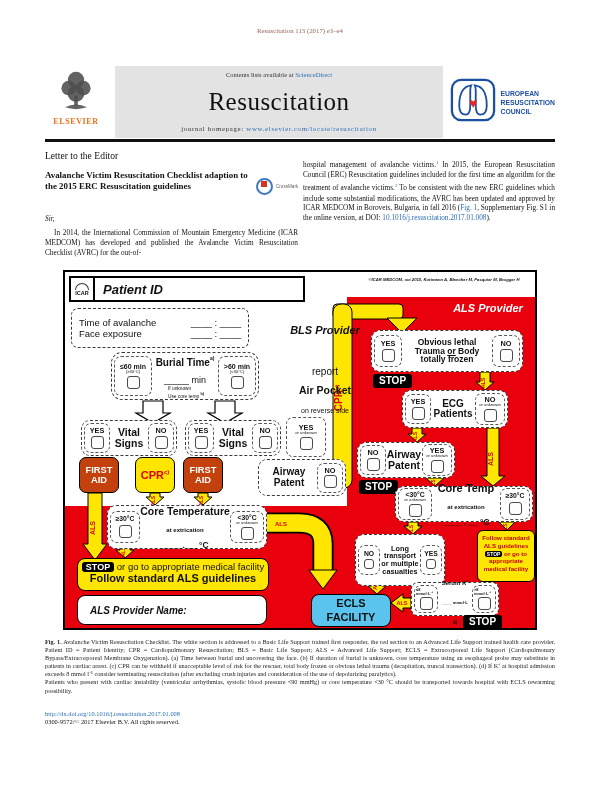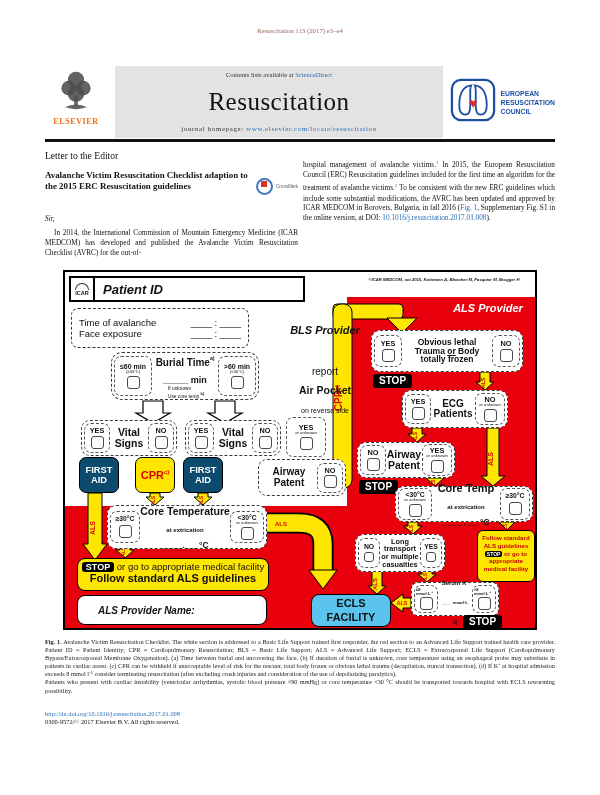--- a/index.html
+++ b/index.html
@@ -39,21 +39,21 @@
   .red{position:absolute;background:#e8000d;}
   .dash{position:absolute;border:1.6px dashed #3a3a3a;border-radius:9px;background:#fff;box-sizing:border-box;display:flex;align-items:center;padding:2px;}
   .sub{border:1.4px dashed #555;border-radius:7px;background:#fff;display:flex;flex-direction:column;align-items:center;justify-content:center;line-height:1;padding:1px 1px;box-sizing:border-box;}
   .sl{font-weight:bold;font-size:7.3px;}
   .su{font-size:4.2px;margin-top:-0.5px;}
   .cb{width:11px;height:11px;border:1.6px solid #4a4a4a;border-radius:3px;background:#fdfdfd;margin-top:1.5px;}
   .cbs{width:8px;height:8px;}
   .mid{flex:1;text-align:center;font-weight:bold;line-height:1.05;}
   .stopchip{position:absolute;background:#000;color:#fff;font-weight:bold;border-radius:3px;padding:1px 6px;font-size:10px;line-height:1.15;}
   .act{position:absolute;border:1.2px solid #000;border-radius:7px;color:#fff;font-weight:bold;text-align:center;display:flex;flex-direction:column;justify-content:center;font-size:9.3px;line-height:1.1;box-sizing:border-box;}
-  .green{background:#0c4a6e;}
+  .green{background:#c2410c;}
   .yellow{background:#ffe600;color:#e00000;}
   .prov{position:absolute;font-style:italic;font-weight:bold;font-size:11px;text-align:center;}
   .ctr{text-align:center;}
   .figcap{top:638px;left:45px;width:510px;font-size:6.25px;line-height:8.1px;text-align:justify;color:#222;}
   .figcap .lbl{font-weight:bold;}
   .footer{top:710px;left:45px;font-size:6.4px;line-height:8.2px;}
 </style>
 </head>
 <body>
 
@@ -192,21 +192,21 @@
     </div>
 
     <div class="dash" style="left:46px;top:80px;width:148px;height:48px;border-radius:11px;justify-content:space-between;">
       <span class="sub" style="width:38px;height:40px;">
         <span class="sl" style="font-size:7px;">≤60 min</span>
         <span class="su">(≥30°C)</span>
         <span class="cb"></span>
       </span>
       <span style="width:62px;text-align:center;line-height:1.05;">
         <span style="font-weight:bold;font-size:10px;">Burial Time</span><sup style="font-size:5px;font-weight:bold;">a)</sup><br>
-        <span style="font-weight:bold;font-size:9px;text-align:center;">_____ min</span><br>
+        <span style="font-weight:normal;font-size:9px;text-align:center;">_____ min</span><br>
         <span style="font-size:4.8px;display:block;text-align:left;padding-left:14px;line-height:1.15;">
           <span>If unknown</span><br>
           <span>Use core temp </span><sup style="font-size:3.8px;font-weight:bold;">b)</sup>
         </span>
       </span>
       <span class="sub" style="width:38px;height:40px;">
         <span class="sl" style="font-size:7px;">&gt;60 min</span>
         <span class="su">(&lt;30°C)</span>
         <span class="cb"></span>
       </span>
@@ -342,21 +342,21 @@
         <span style="font-size:6px;">at extrication</span><br>
         <span style="font-size:8.5px;">____ . __ °C</span>
       </span>
       <span class="sub" style="width:34px;height:32px;">
           <span class="sl" style="font-size:6.8px;">&lt;30°C</span>
           <span class="su">or unknown</span>
           <span class="cb"></span>
         </span>
     </div>
 
-    <div class="dash" style="left:290px;top:262px;width:90px;height:38px;">
+    <div class="dash" style="left:290px;top:262px;width:90px;height:52px;">
       <span class="sub" style="width:22px;height:30px;">
           <span class="sl" style="font-size:6.8px;">NO</span>
           <span class="cb cbs"></span>
         </span>
       <span class="mid" style="font-size:7.3px;"><span>Long transport</span><br><span>or multiple</span><br><span>casualties</span></span>
       <span class="sub" style="width:22px;height:30px;">
           <span class="sl" style="font-size:6.8px;">YES</span>
           <span class="cb cbs"></span>
         </span>
     </div>
@@ -389,21 +389,21 @@
 
     <div class="abs ctr" style="left:246px;top:322px;width:80px;height:33px;background:#5bc4ee;border:1.5px solid #000;border-radius:8px;box-sizing:border-box;font-weight:bold;font-size:11px;line-height:1.25;padding-top:2px;">
       <span>ECLS</span><br><span>FACILITY</span>
     </div>
 
     <div class="abs ctr" style="left:12px;top:286px;width:192px;height:33px;background:#ffe600;border:1.2px solid #000;border-radius:8px;box-sizing:border-box;padding-top:2px;">
       <div style="font-size:9.5px;"><span style="position:static;background:#000;color:#fff;font-weight:bold;border-radius:3px;padding:0 4px;font-size:9px;">STOP</span> <span>or go to appropriate medical facility</span></div>
       <div style="font-weight:bold;font-size:11px;">Follow standard ALS guidelines</div>
     </div>
 
-    <div class="abs" style="left:12px;top:323px;width:190px;height:30px;background:#fff;border:1.5px solid #000;border-radius:8px;box-sizing:border-box;display:flex;align-items:center;padding-left:20px;font-style:italic;font-weight:bold;font-size:10px;">
+    <div class="abs" style="left:12px;top:323px;width:190px;height:30px;background:#fff;border:1.5px solid #000;border-radius:8px;box-sizing:border-box;display:flex;align-items:center;padding-left:12px;font-style:italic;font-weight:bold;font-size:10px;">
       <span>ALS Provider Name:</span>
     </div>
   </div>
 
   <div class="abs figcap">
     <span class="lbl">Fig. 1.</span><span> Avalanche Victim Resuscitation Checklist. The white section is addressed to a Basic Life Support trained first responder, the red section to an Advanced Life Support trained health care provider. Patient ID = Patient Identity; CPR = Cardiopulmonary Resuscitation; BLS = Basic Life Support; ALS = Advanced Life Support; ECLS = Extracorporeal Life Support (Cardiopulmonary Bypass/Extracorporeal Membrane Oxygenation). (a) Time between burial and uncovering the face. (b) If duration of burial is unknown, core temperature using an esophageal probe may substitute in patients in cardiac arrest. (c) CPR can be withheld if unacceptable level of risk for the rescuer, total body frozen or obvious lethal trauma (decapitation, truncal transection). (d) If K⁺ at hospital admission exceeds 8 mmol l⁻¹ consider terminating resuscitation (after excluding crush injuries and consideration of the use of depolarizing paralytics).</span>
     <div>Patients who present with cardiac instability (ventricular arrhythmias, systolic blood pressure &lt;90 mmHg) or core temperature &lt;30 °C should be transported towards hospital with ECLS rewarming possibility.</div>
   </div>
 
   <div class="abs footer">

